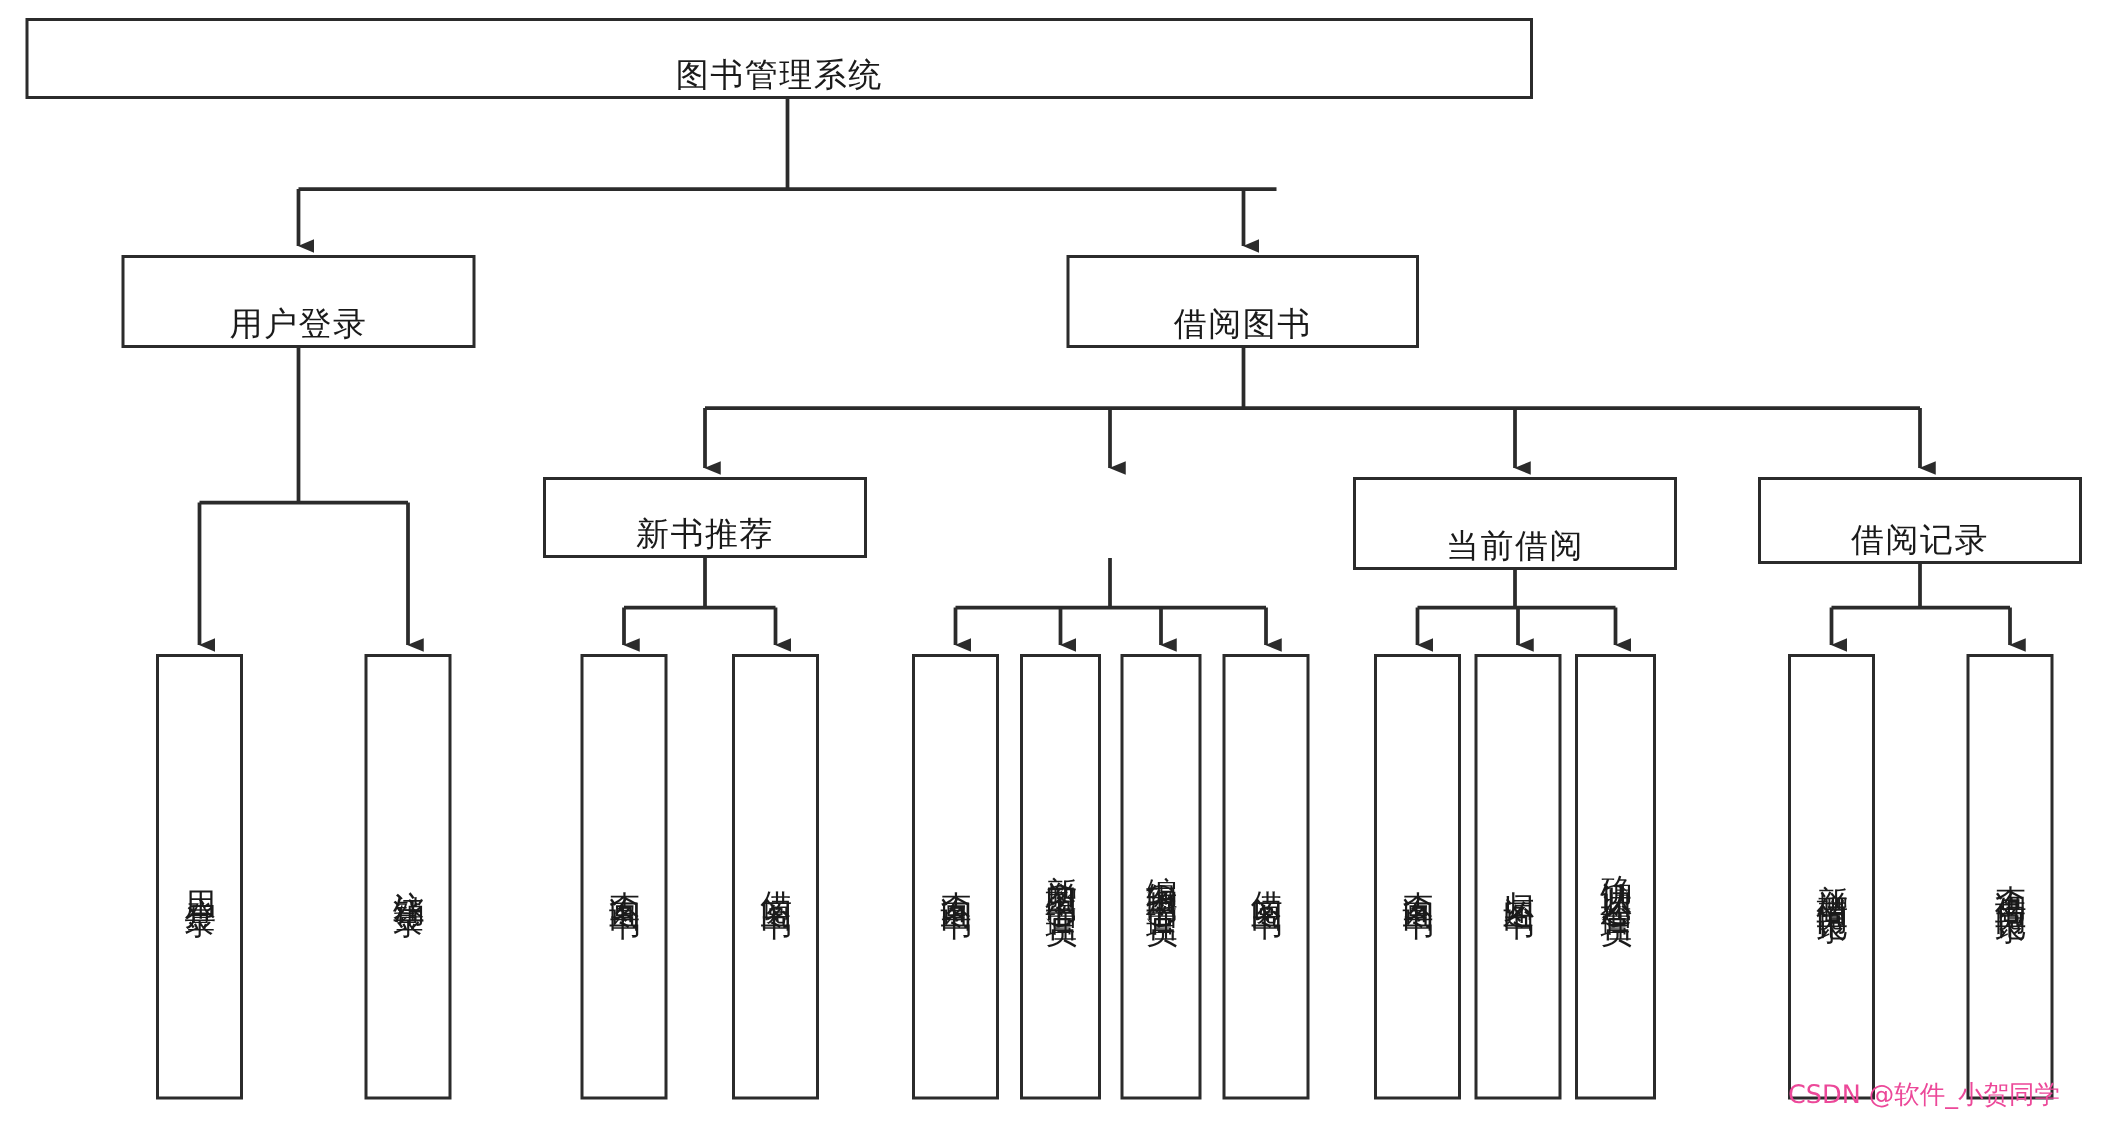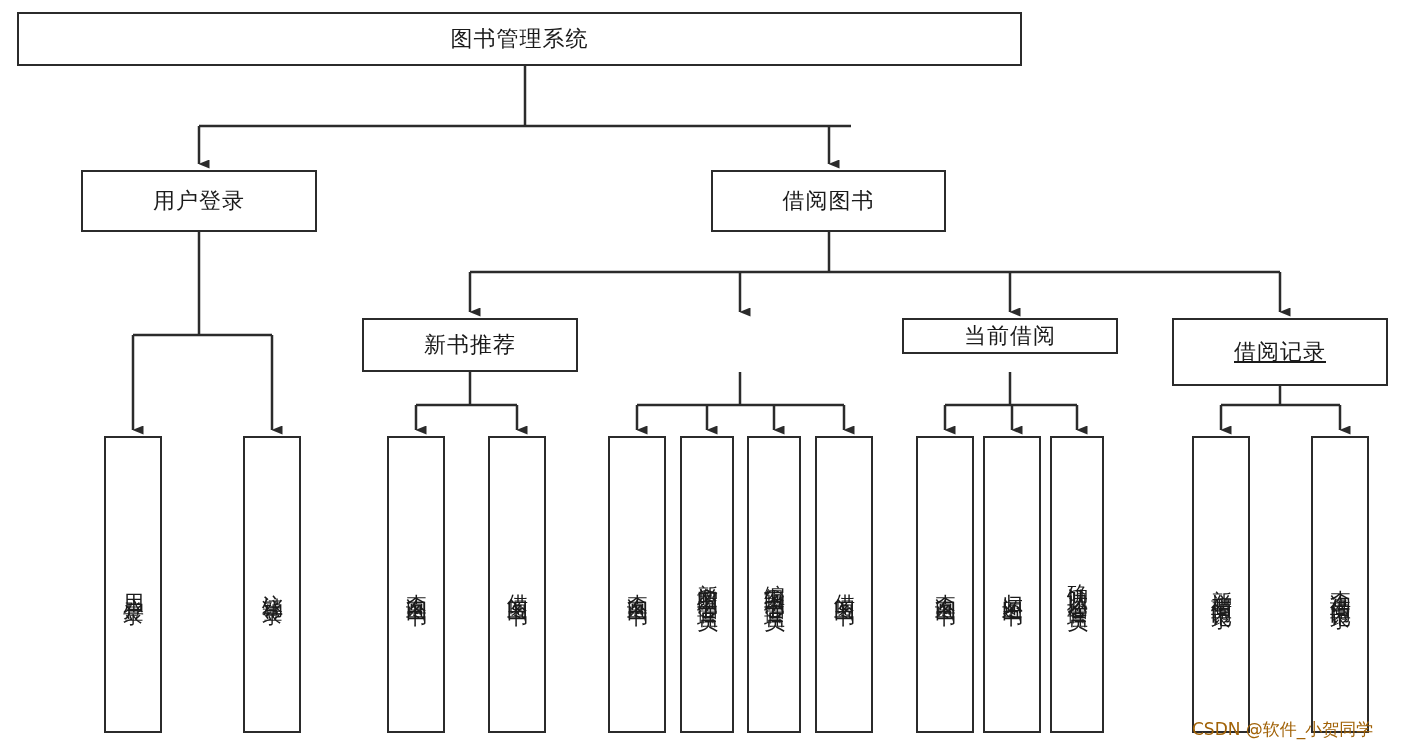--- a/index.html
+++ b/index.html
@@ -23,21 +23,21 @@
     top: 0;
     width: 1405px;
     height: 747px;
   }
   .node-box {
     position: absolute;
     box-sizing: border-box;
     border: 2px solid #2b2b2b;
     background: #ffffff;
     display: flex;
-    align-items: center;
+    align-items: flex-end;
     justify-content: center;
     color: #1a1a1a;
   }
   .node-label {
     font-size: 22px;
     letter-spacing: 1px;
     line-height: 1.2;
     white-space: nowrap;
     color: #1a1a1a;
   }
@@ -50,21 +50,21 @@
     text-orientation: upright;
     font-size: 21px;
     letter-spacing: 4px;
     line-height: 1;
     white-space: nowrap;
     max-height: 100%;
   }
   .watermark {
     position: absolute;
     font-size: 17px;
-    color: #a16207;
+    color: #ec4899;
     white-space: nowrap;
     user-select: none;
   }
 </style>
 </head>
 <body>
 
 <div id="diagram-root">
 
   <svg class="diagram-canvas" viewBox="0 0 1405 747">
@@ -139,25 +139,25 @@
 
   <div class="node-box" style="left:711px; top:170px; width:235px; height:62px;">
     <span class="node-label">借阅图书</span>
   </div>
 
   <div class="node-box" style="left:362px; top:318px; width:216px; height:54px;">
     <span class="node-label">新书推荐</span>
   </div>
 
 
-  <div class="node-box" style="left:902px; top:318px; width:216px; height:36px;">
+  <div class="node-box" style="left:902px; top:318px; width:216px; height:62px;">
     <span class="node-label">当前借阅</span>
   </div>
 
-  <div class="node-box" style="left:1172px; top:318px; width:216px; height:68px;text-decoration:underline;">
+  <div class="node-box" style="left:1172px; top:318px; width:216px; height:58px;">
     <span class="node-label">借阅记录</span>
   </div>
 
   <div class="node-box vertical" style="left:104px; top:436px; width:58px; height:297px;">
     <span class="node-label">用户登录</span>
   </div>
 
   <div class="node-box vertical" style="left:243px; top:436px; width:58px; height:297px;">
     <span class="node-label">注销登录</span>
   </div>

